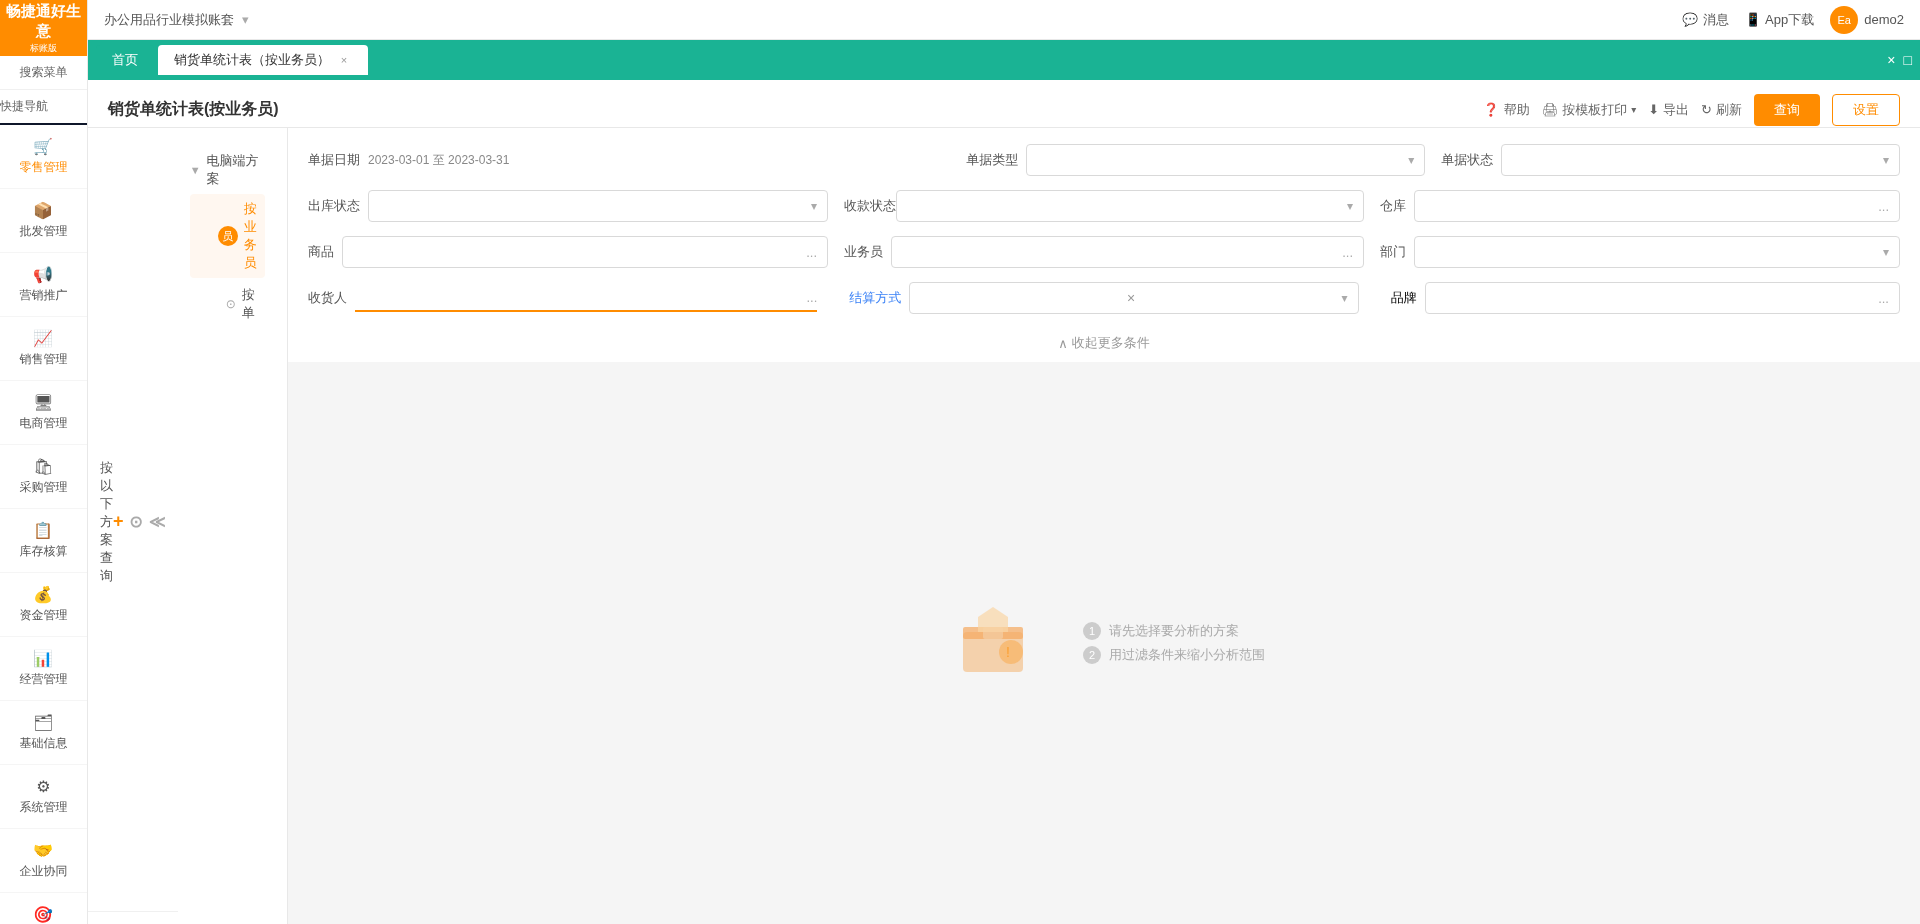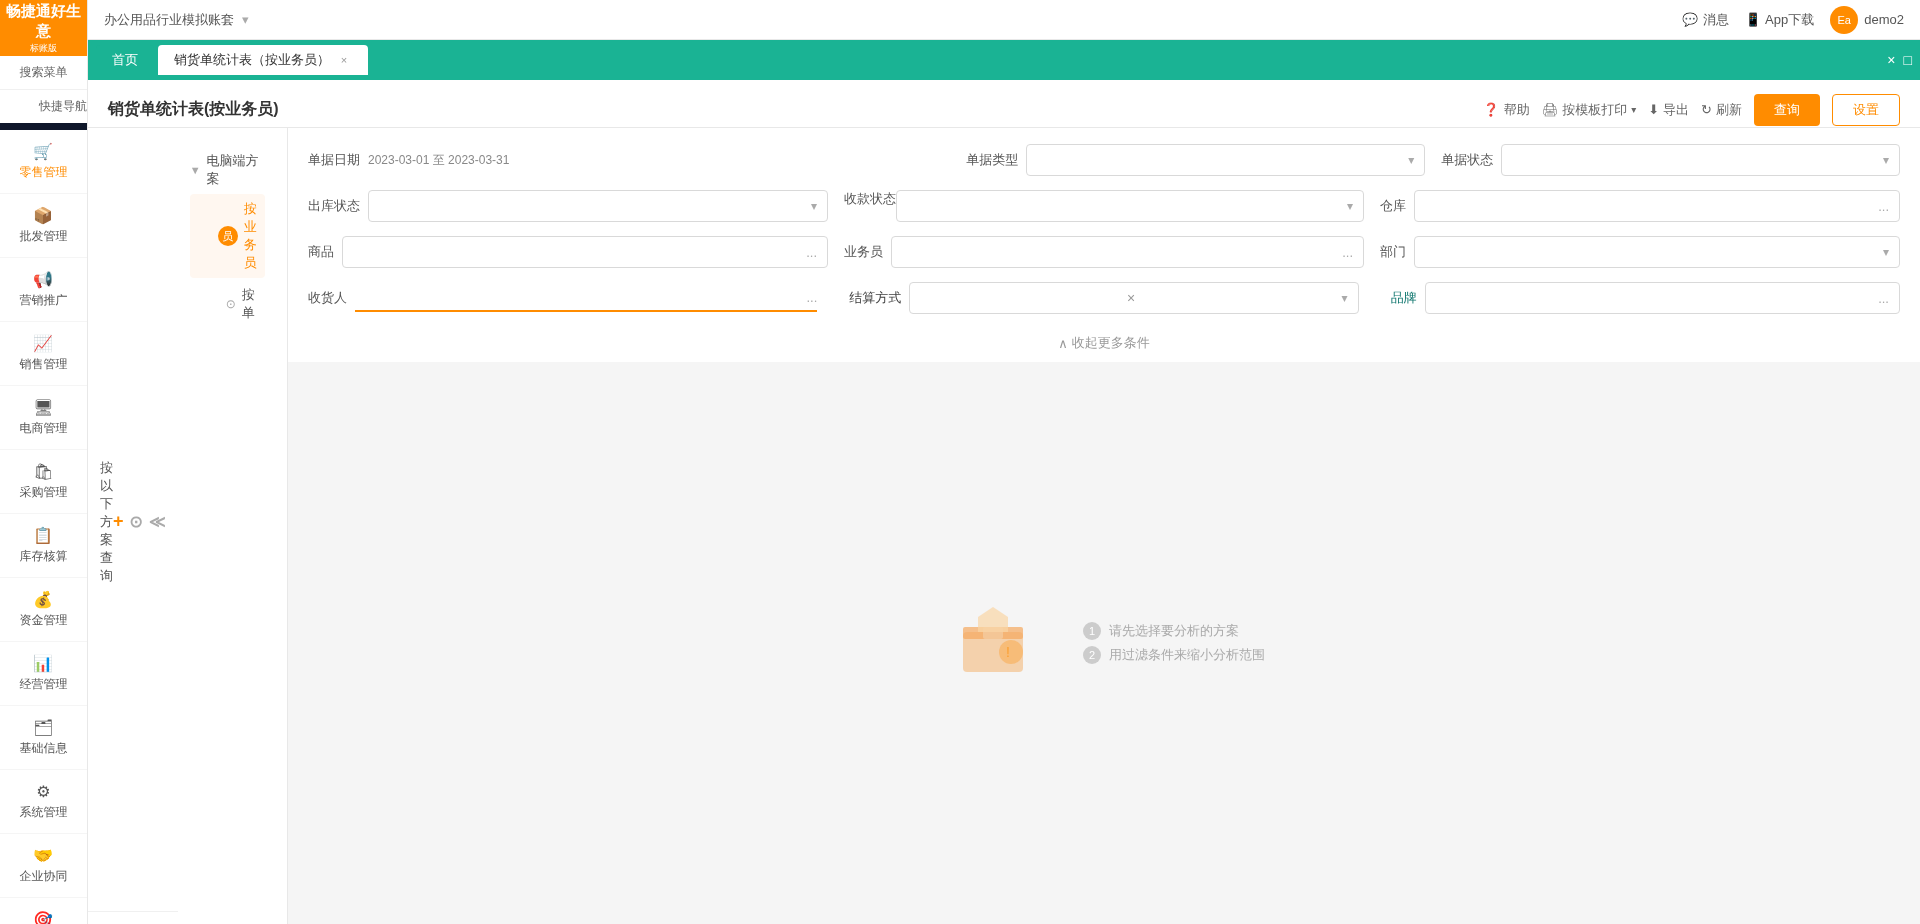--- a/index.html
+++ b/index.html
@@ -5,21 +5,21 @@
     * { box-sizing: border-box; margin: 0; padding: 0; }
     body { font-family: 'Microsoft YaHei', Arial, sans-serif; font-size: 13px; background: #f0f2f5; color: #333; display: flex; height: 924px; overflow: hidden; }
 
     
     .sidebar { width: 88px; background: #fff; display: flex; flex-direction: column; align-items: center; border-right: 1px solid #e8e8e8; z-index: 10; }
     .sidebar-logo { width: 100%; background: #ff8c00; display: flex; flex-direction: column; align-items: center; justify-content: center; padding: 10px 5px; height: 56px; }
     .sidebar-logo-text { color: #fff; font-size: 15px; font-weight: bold; text-align: center; line-height: 1.3; }
     .sidebar-logo-sub { color: #fff; font-size: 9px; text-align: center; margin-top: 2px; }
     .sidebar-search { width: 100%; padding: 8px 0; display: flex; flex-direction: column; align-items: center; border-bottom: 1px solid #f0f0f0; justify-content: center; }
     .sidebar-search-text { font-size: 12px; color: #666; cursor: pointer; }
-    .sidebar-quick { width: 100%; padding: 8px 0; display: flex; flex-direction: column; align-items: flex-end; border-bottom: 7px solid #0f172a; }
+    .sidebar-quick { width: 100%; padding: 8px 0; display: flex; flex-direction: column; align-items: flex-start; border-bottom: 2px solid #0f172a; }
     .sidebar-quick-text { font-size: 12px; color: #666; }
     .sidebar-menu { width: 100%; flex: 1; overflow-y: auto; }
     .sidebar-menu-item { width: 100%; padding: 12px 5px; display: flex; flex-direction: column; align-items: center; cursor: pointer; font-size: 12px; color: #555; border-bottom: 1px solid #f5f5f5; }
     .sidebar-menu-item.active { color: #ff8c00; }
     .sidebar-menu-item .menu-icon { font-size: 16px; margin-bottom: 3px; }
 
     
     .main { flex: 1; display: flex; flex-direction: column; overflow: hidden; }
 
     
@@ -286,21 +286,21 @@
           </div>
 
           <div style="display:flex; align-items:center; gap:16px; margin-bottom:14px;">
             <div style="display:flex;align-items:center;gap:8px;flex:1;">
               <span style="color:#555;font-size:13px;white-space:nowrap;">出库状态</span>
               <div class="select-control">
                 <span></span>
                 <span class="select-arrow">▾</span>
               </div>
             </div>
-            <div style="display:flex;flex:1;">
+            <div style="display:flex;align-items:center;flex:1;">
               <span style="color:#555;font-size:13px;white-space:nowrap;">收款状态</span>
               <div class="select-control">
                 <span></span>
                 <span class="select-arrow">▾</span>
               </div>
             </div>
             <div style="display:flex;align-items:center;gap:8px;flex:1;">
               <span style="color:#555;font-size:13px;white-space:nowrap;">仓库</span>
               <div class="select-control">
                 <span></span>
@@ -335,29 +335,29 @@
 
           <div style="display:flex; align-items:center; gap:32px; margin-bottom:10px;">
             <div style="display:flex;align-items:center;gap:8px;flex:1;">
               <span style="color:#555;font-size:13px;white-space:nowrap;">收货人</span>
               <div style="flex:1;border-bottom:2px solid #ff8c00;padding:5px 0;display:flex;align-items:center;justify-content:space-between;">
                 <input type="text" style="border: none; outline: none; width: 100%; font-size: 13px;" placeholder="">
                 <span class="more-link">...</span>
               </div>
             </div>
             <div style="display:flex;align-items:center;gap:8px;flex:1;">
-              <span style="color:#404040;font-size:13px;white-space:nowrap;">结算方式</span>
+              <span style="color:#3b82f6;font-size:13px;white-space:nowrap;">结算方式</span>
               <div class="select-control has-value">
                 <span></span>
                 <span class="clear-icon">×</span>
                 <span class="select-arrow">▾</span>
               </div>
             </div>
             <div style="display:flex;align-items:center;gap:8px;flex:1;">
-              <span style="color:#0f766e;font-size:13px;white-space:nowrap;">品牌</span>
+              <span style="color:#000000;font-size:13px;white-space:nowrap;">品牌</span>
               <div class="select-control">
                 <span></span>
                 <span class="more-link">...</span>
               </div>
             </div>
           </div>
 
           <div class="collapse-row">
             <div class="collapse-btn">
               <span>∧</span>

